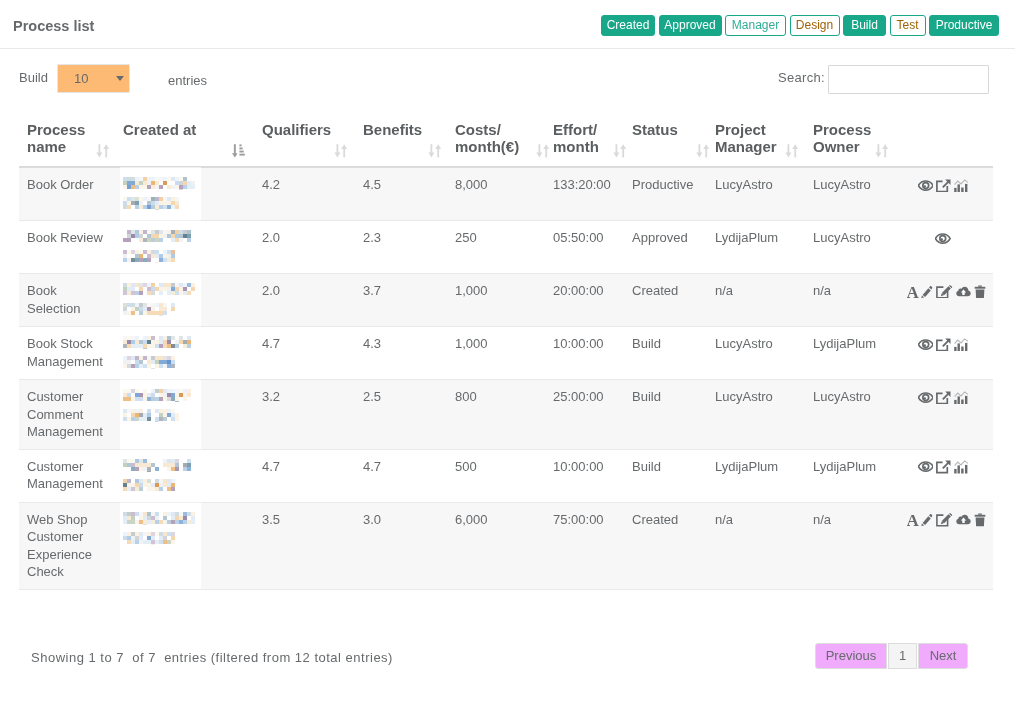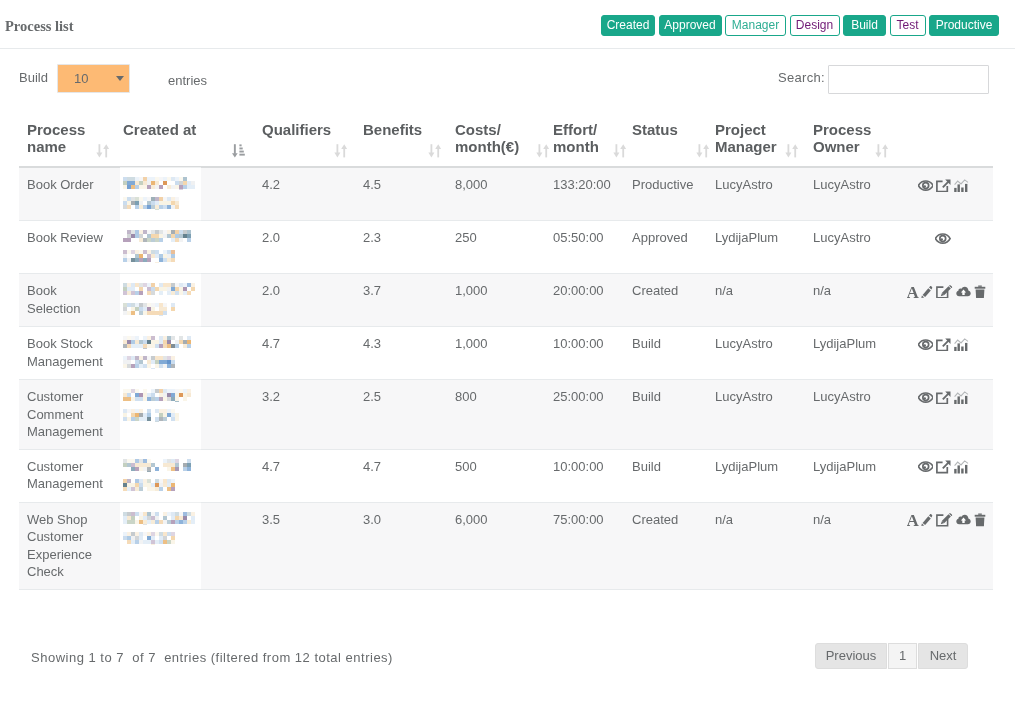--- a/index.html
+++ b/index.html
@@ -1,23 +1,23 @@
 <!DOCTYPE html>
 <html><head><meta charset="utf-8">
 <style>
 * { margin:0; padding:0; box-sizing:content-box; }
 html,body { width:1015px; height:727px; overflow:hidden; background:#fff;
  font-family:"Liberation Sans", sans-serif; font-size:13px; color:#676a6c; }
 .topbar { position:absolute; left:0; top:0; width:1015px; height:48px; background:#fff;
  border-bottom:1px solid #e7eaec; }
-.title { position:absolute; left:5px; top:18px; font-size:14.5px; font-weight:700; color:#676a6c;font-family:Liberation Serif, serif; }
+.title { position:absolute; left:13px; top:18px; font-size:14.5px; font-weight:700; color:#676a6c; }
 .btns { position:absolute; right:16px; top:15px; height:21px; white-space:nowrap; }
 .btn { display:inline-block; vertical-align:top; height:19px; line-height:19px; border:1px solid #19a78a;
  border-radius:3px; font-size:12px; text-align:center; margin-left:3.5px; background:#19a78a; color:#fff; }
-.btn.outline { background:#fff; color:#701a75; }
+.btn.outline { background:#fff; color:#a16207; }
 .btn.faded { background:#fff; color:#2fae94; }
 .show { position:absolute; left:19px; top:70px; }
 .entries { position:absolute; left:136px; top:73px;margin-left:32px; }
 .sel { position:absolute; left:57px; top:64px; width:71px; height:27px; border:1px solid #e5e6e7; border-radius:1px; background:#fdba74; }
 .sel span { position:absolute; left:16px; top:6px; }
 .sel .car { position:absolute; right:5px; top:11px; width:0; height:0; border-left:4px solid transparent;
  border-right:4px solid transparent; border-top:5px solid #676a6c; }
 .srch { position:absolute; left:778px; top:70px; letter-spacing:0.3px; }
 .sinput { position:absolute; left:828px; top:65px; width:159px; height:27px; border:1px solid #d7d8da; border-radius:1px; background:#fff; }
 table { position:absolute; left:19px; top:110px; width:974px; table-layout:fixed; border-collapse:collapse; }
@@ -30,21 +30,21 @@
 .wb { position:absolute; left:4.5px; top:-1px; bottom:0; width:81px; background:#fff; border-top:1px solid #eef0f1; }
 .mz { position:relative; }
 table { border-bottom:1px solid #e7eaec; }
 .mz { display:block; margin:1px 0 7px 0; }
 .mz + .mz { margin-bottom:2px; }
 td.act { text-align:center; padding-left:2px; padding-right:2px; }
 td.sh .ai { position:relative; left:3.5px; }
 .ai { display:inline-block; vertical-align:top; margin:2.5px 1.5px 0 1.5px; }
 .info { position:absolute; left:31px; top:650px; letter-spacing:0.5px; }
 .pag { position:absolute; left:815px; top:643px; height:26px; white-space:nowrap; font-size:13px; }
-.pg { display:inline-block; vertical-align:top; height:24px; line-height:24px; border:1px solid #ddd; background:#e5e5e5;
+.pg { display:inline-block; vertical-align:top; height:24px; line-height:24px; border:1px solid #ddd; background:#f0abfc;
  text-align:center; color:#676a6c; }
 .pg.prev { width:70px; border-radius:3px 0 0 3px; }
 .pg.one { width:27px; background:#f4f4f4; margin-left:1px; }
 .pg.next { width:48px; border-radius:0 3px 3px 0; margin-left:1px;text-align:center; }
 </style></head>
 <body>
 <div class="topbar">
  <div class="title">Process list</div>
  <div class="btns">
   <span class="btn" style="width:52px;margin-left:0">Created</span><span class="btn" style="width:61px">Approved</span><span class="btn faded" style="width:59px">Manager</span><span class="btn outline" style="width:48px">Design</span><span class="btn" style="width:41px">Build</span><span class="btn outline" style="width:34px">Test</span><span class="btn" style="width:68px">Productive</span>

